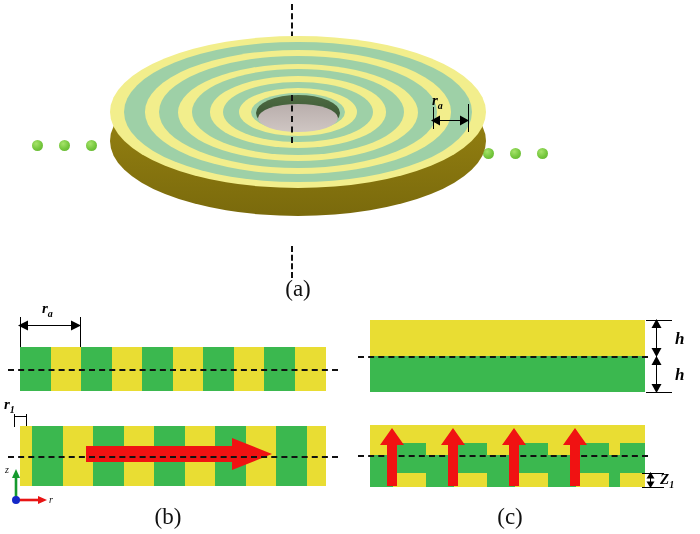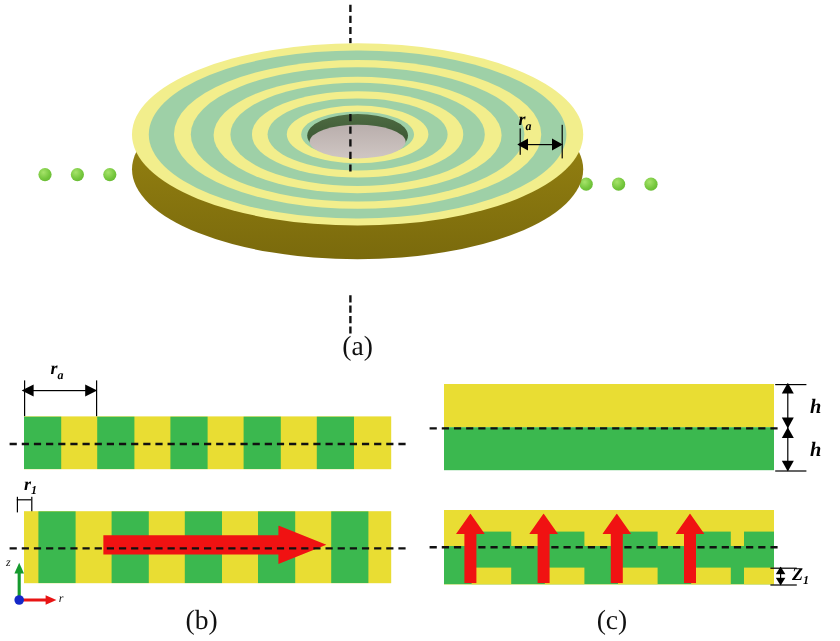--- a/index.html
+++ b/index.html
@@ -140,21 +140,21 @@
 
     <div class="bar" style="left:20px;top:47px;width:306px;height:44px;background:#e9dd33;">
       <div class="stripe" style="left:0px;  width:31px;background:#3bb84f;"></div>
       <div class="stripe" style="left:61px; width:31px;background:#3bb84f;"></div>
       <div class="stripe" style="left:122px;width:31px;background:#3bb84f;"></div>
       <div class="stripe" style="left:183px;width:31px;background:#3bb84f;"></div>
       <div class="stripe" style="left:244px;width:31px;background:#3bb84f;"></div>
     </div>
     <div class="dashline abs" style="left:8px;top:69px;width:330px;"></div>
 
-    <div class="mathlbl abs" style="left:20px;top:96px;">
+    <div class="mathlbl abs" style="left:4px;top:96px;">
       <span>r</span><sub>1</sub>
     </div>
     <div class="hbar abs" style="left:14px;top:116px;width:12px;"></div>
     <div class="vbar abs" style="left:14px;top:114px;height:13px;"></div>
     <div class="vbar abs" style="left:26px;top:114px;height:13px;"></div>
 
     <div class="bar" style="left:20px;top:126px;width:306px;height:60px;background:#e9dd33;">
       <div class="stripe" style="left:12px; width:31px;background:#3bb84f;"></div>
       <div class="stripe" style="left:73px; width:31px;background:#3bb84f;"></div>
       <div class="stripe" style="left:134px;width:31px;background:#3bb84f;"></div>

